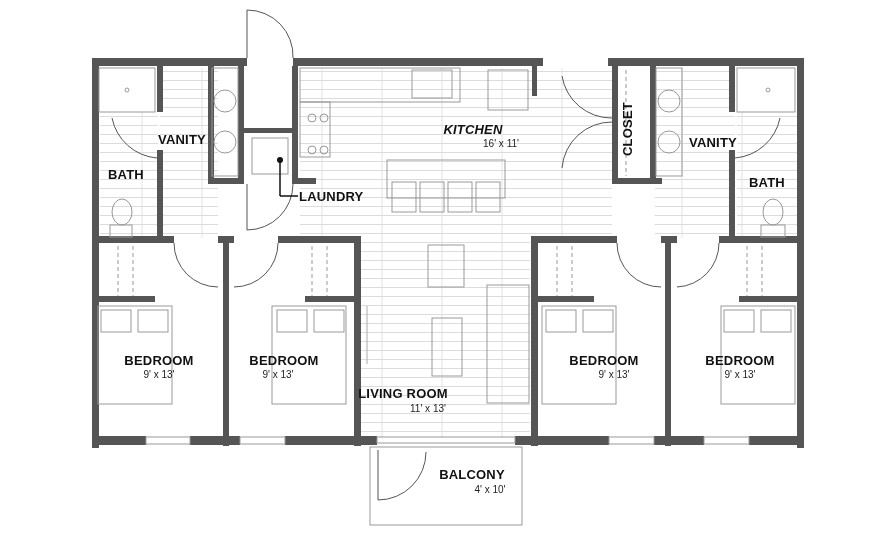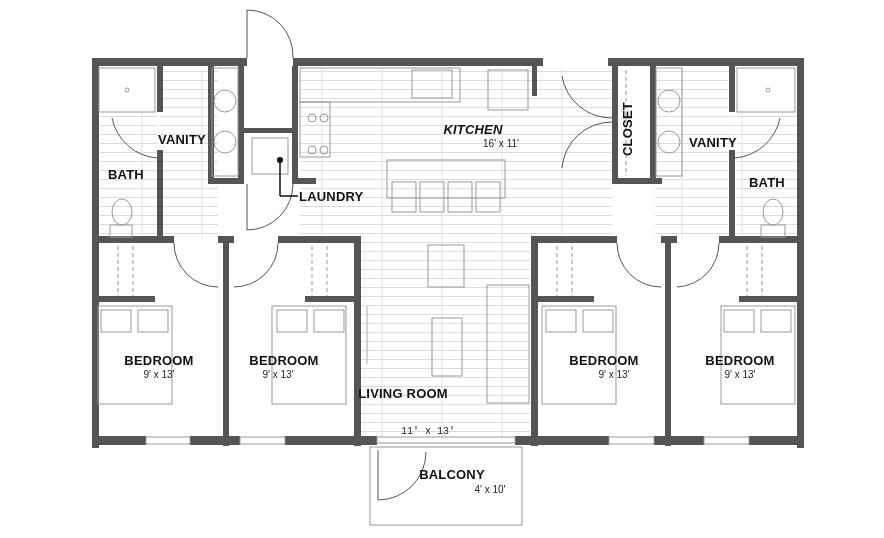--- a/index.html
+++ b/index.html
@@ -172,23 +172,23 @@
 
   <line x1="280" y1="160" x2="280" y2="196" stroke="#111" stroke-width="1.5"></line>
   <line x1="280" y1="196" x2="298" y2="196" stroke="#111" stroke-width="1.5"></line>
   <circle cx="280" cy="160" r="3" fill="#111"></circle>
 </svg>
 
 <div class="lbl c" style="left:473px;top:122px;font-style:italic;">KITCHEN</div>
 <div class="dim c" style="left:473px;top:138px;margin-left:28px;">16' x 11'</div>
 
 <div class="lbl c" style="left:403px;top:386px;">LIVING ROOM</div>
-<div class="dim c" style="left:428px;top:426px;font-family:Liberation Mono, monospace;">11' x 13'</div>
-
-<div class="lbl c" style="left:452px;top:467px;">BALCONY</div>
+<div class="dim c" style="left:428px;top:403px;">11' x 13'</div>
+
+<div class="lbl c" style="left:472px;top:467px;">BALCONY</div>
 <div class="dim c" style="left:490px;top:484px;">4' x 10'</div>
 
 <div class="lbl c" style="left:159px;top:353px;">BEDROOM</div>
 <div class="dim c" style="left:159px;top:369px;">9' x 13'</div>
 
 <div class="lbl c" style="left:284px;top:353px;">BEDROOM</div>
 <div class="dim c" style="left:278px;top:369px;">9' x 13'</div>
 
 <div class="lbl c" style="left:604px;top:353px;">BEDROOM</div>
 <div class="dim c" style="left:614px;top:369px;">9' x 13'</div>

